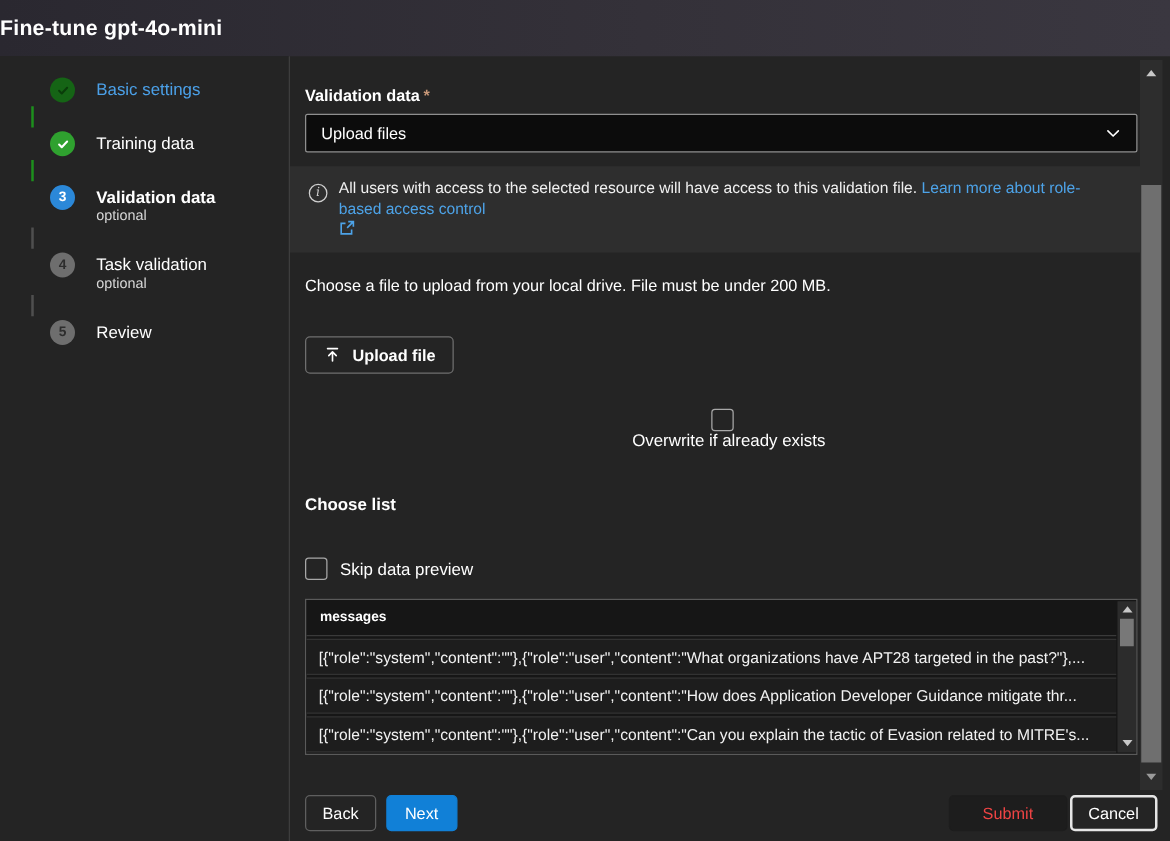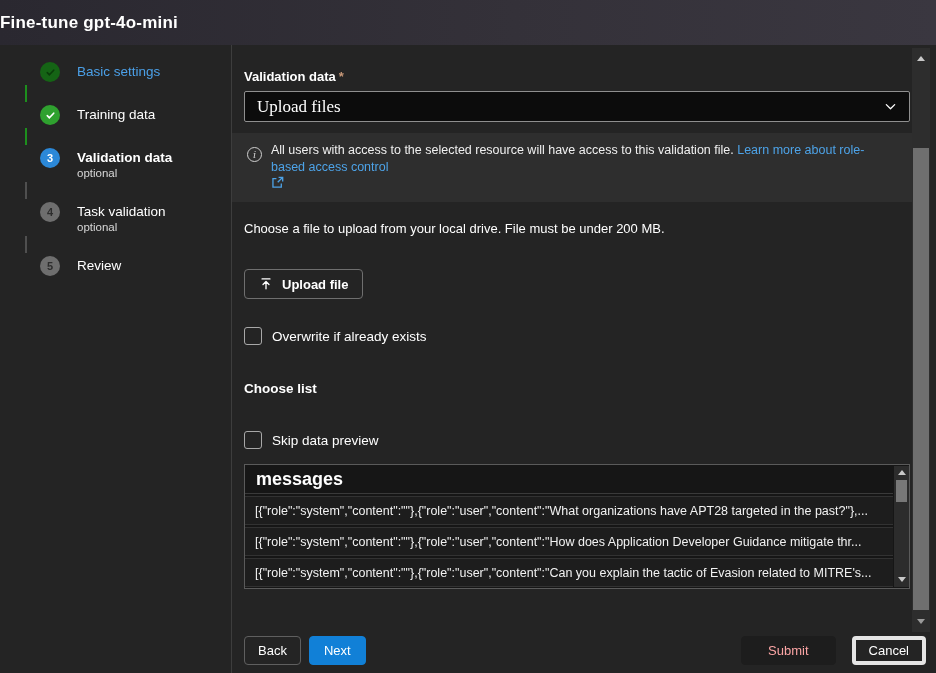--- a/index.html
+++ b/index.html
@@ -51,21 +51,21 @@
   .ext-icon { display:inline-block; vertical-align:-1px; }
 
   .field-label { margin:24px 0 0 12px; font-size:13px; font-weight:bold; }
   .req { color:#c89878; margin-left:3px; font-weight:bold; }
 
   .dropdown {
     margin:7px 0 0 12px; width:666px; height:31px; background:#0c0c0c;
     border:1px solid #8f8f8f; border-radius:2px;
     display:flex; align-items:center; padding:0 12px; cursor:pointer;
   }
-  .dropdown-value { flex:1; font-size:17px;font-family:Liberation Serif, serif; }
+  .dropdown-value { flex:1; font-size:13px; }
 
   .banner {
     margin-top:11px; width:100%; min-height:50px; background:#2e2e2e;
     display:flex; padding:9px 14px 8px 15px;
   }
   .info-icon {
     width:15px; height:15px; border:1px solid #cfcfcf; border-radius:50%;
     color:#cfcfcf; font-size:10px; font-style:italic; font-family:"DejaVu Serif", serif;
     display:flex; align-items:center; justify-content:center; flex:none; margin:5px 9px 0 0;
   }
@@ -75,21 +75,21 @@
   .instruction { margin:19px 0 0 12px; font-size:13px; color:#ffffff; }
 
   .upload-btn {
     margin:33px 0 0 12px; height:30px; display:inline-flex; align-items:center;
     padding:0 14px; background:transparent; border:1px solid #6f6f6f; border-radius:4px;
     color:#fff; font-size:13px; font-weight:bold; gap:9px; cursor:pointer;
     font-family:"Liberation Sans", sans-serif;
   }
 
   .checkbox-row { display:flex; align-items:center; margin-left:12px; cursor:pointer; }
-  .checkbox-row.first { margin-top:28px; }
+  .checkbox-row.first { margin-top:28px;flex-direction:column; }
   .checkbox-row.second { margin-top:35px; }
   .checkbox {
     width:18px; height:18px; border:1px solid #a8a8a8; border-radius:3px;
     background:transparent; flex:none;
   }
   .checkbox-label { margin-left:10px; font-size:13.5px; }
 
   .section-heading { margin:36px 0 0 12px; font-size:13.5px; font-weight:bold; }
 
   .filelist { margin:12px 0 0 12px; width:642px; border-top:1px solid #3b3b3b; border-bottom:1px solid #3b3b3b; }
@@ -108,21 +108,21 @@
   .file-more i { width:3px; height:3px; border-radius:50%; background:#e8e8e8; }
 
   
   .ptable {
     margin:15px 0 0 12px; width:666px; height:125px; background:#161616;
     border:1px solid #5a5a5a; position:relative; overflow:hidden;
   }
   .ptable-inner { margin-right:16px; }
   .ptable-header {
     height:29px; display:flex; align-items:center; padding:0 11px;
-    font-size:18px; font-weight:bold; border-bottom:1px solid #3a3a3a;
+    font-size:11px; font-weight:bold; border-bottom:1px solid #3a3a3a;
   }
   .ptable-row {
     height:29px; margin-top:2px; background:#1d1d1d; border-top:1px solid #323232;
     border-bottom:1px solid #323232; display:flex; align-items:center; padding:0 10px;
     font-size:12.5px; color:#f2f2f2; white-space:nowrap; overflow:hidden;
   }
   .tbl-scroll {
     position:absolute; top:1px; right:0; bottom:1px; width:15px; background:#2c2c2c;
   }
   .tbl-thumb { position:absolute; top:14px; left:2px; width:11px; height:22px; background:#787878; }
@@ -141,22 +141,22 @@
     position:absolute; left:232px; right:0; bottom:0; height:41px;
     display:flex; align-items:center; padding:0 10px 4px 12px; background:#242424;
   }
   .btn {
     height:29px; border-radius:4px; font-size:13px; font-weight:normal;
     font-family:"Liberation Sans", sans-serif; display:inline-flex; align-items:center;
     justify-content:center; cursor:pointer;
   }
   .btn-outline { background:transparent; border:1px solid #5f5f5f; color:#fff; padding:0 13px; }
   .btn-primary { background:#1180d7; border:1px solid #1180d7; color:#fff; padding:0 14px; margin-left:8px; }
-  .btn-disabled { background:#1d1d1d; border:1px solid #1d1d1d; color:#fca5a5; padding:0 26px; cursor:default; }
-  .btn-cancel { background:transparent; border:4px solid #e5e5e5; color:#fff; padding:0 13px; margin-left:16px; }
+  .btn-disabled { background:#1d1d1d; border:1px solid #1d1d1d; color:#ef4444; padding:0 26px; cursor:default; }
+  .btn-cancel { background:transparent; border:2px solid #e5e5e5; color:#fff; padding:0 13px; margin-left:2px; }
   .footer-spacer { flex:1; }
 </style>
 </head>
 <body>
 
 <div class="app">
 
   <div class="header">
     <div class="header-title">Fine-tune gpt-4o-mini</div>
   </div>

